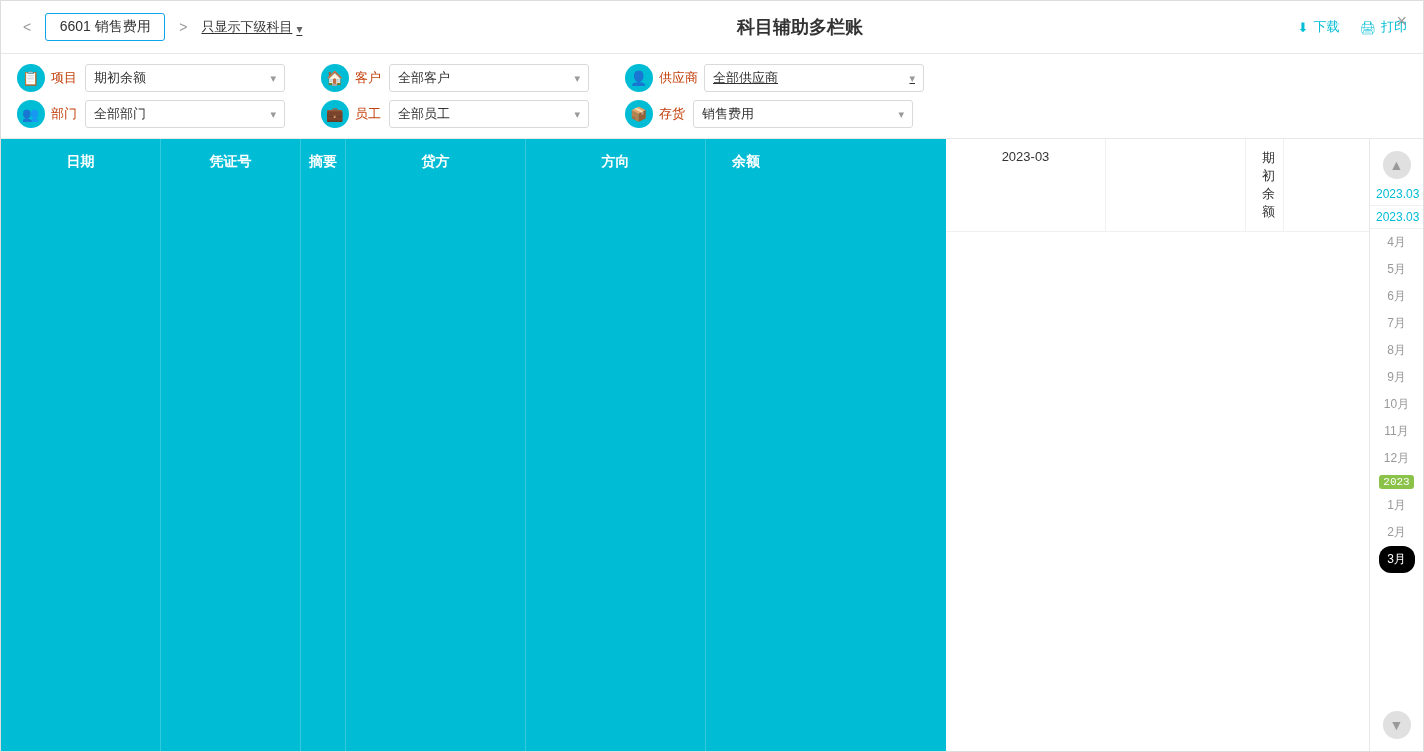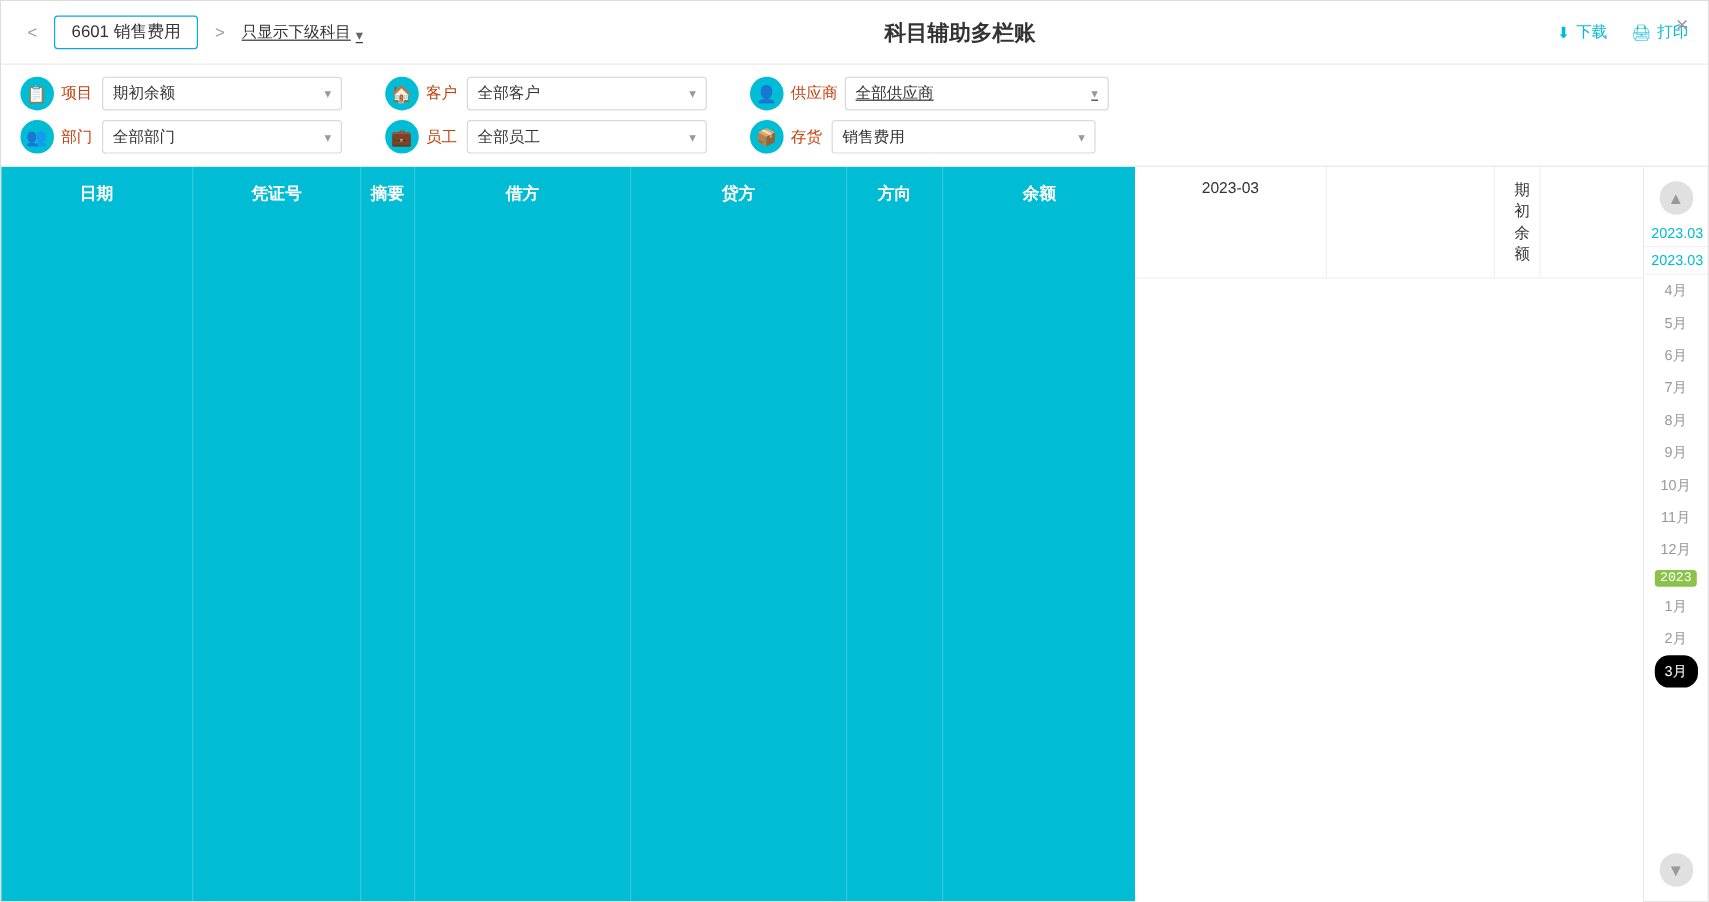--- a/index.html
+++ b/index.html
@@ -365,21 +365,20 @@
   </div>
 
   <div class="main-content">
 
     <div class="table-area">
 
       <div class="table-header">
         <div class="th">日期</div>
         <div class="th">凭证号</div>
         <div class="th">摘要</div>
-        <div class="th">借方</div>
         <div class="th">贷方</div>
         <div class="th">方向</div>
         <div class="th">余额</div>
       </div>
 
       <div class="table-body">
         <div class="table-row">
           <div class="td">2023-03</div>
           <div class="td"></div>
           <div class="td" style="text-align:left; padding-left:16px;">期初余额</div>

